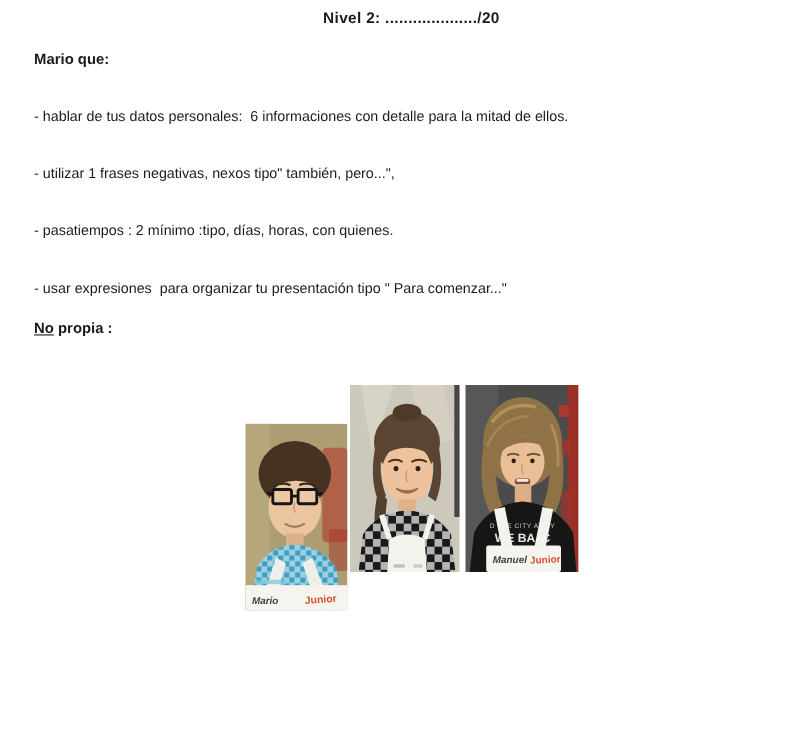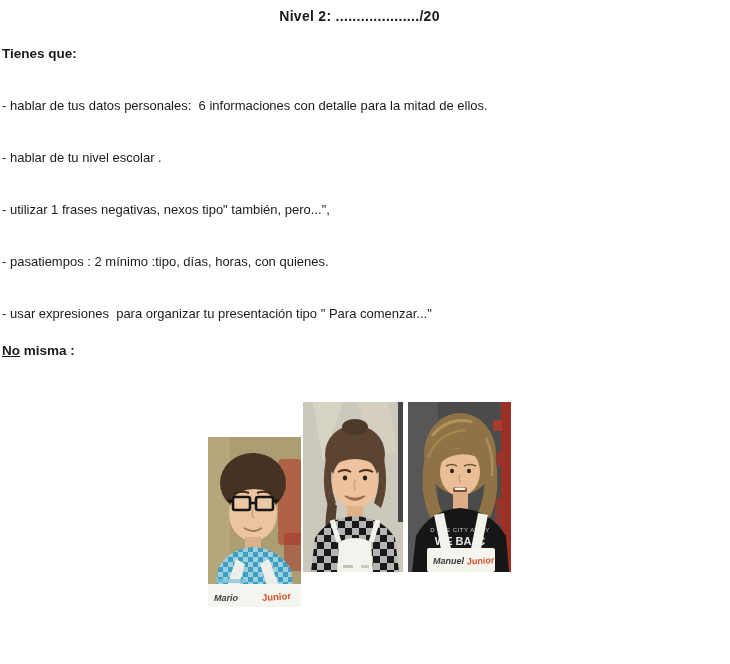--- a/index.html
+++ b/index.html
@@ -3,21 +3,21 @@
 <meta charset="utf-8">
 <style>
   html, body { margin: 0; padding: 0; }
   body {
     width: 730px; height: 664px;
     background: #ffffff;
     font-family: "Liberation Sans", sans-serif;
     color: #1b1b1b;
     overflow: hidden;
   }
-  .page { padding: 8px 13px 0 2px; box-sizing: border-box; }
+  .page { padding: 8px 13px 0 31px; box-sizing: border-box; }
 
   .doc-title {
     text-align: center;
     font-weight: bold;
     font-size: 14px;
     letter-spacing: 0.3px;
   }
   .intro {
     margin-top: 13px;
     font-weight: bold;
@@ -51,32 +51,31 @@
   .panel-right { width: 103px; }
 </style>
 </head>
 <body>
 
 <div class="page">
 
   <div class="doc-title">Nivel 2:  ..................../20</div>
 
 
-  <div class="section-heading">Tienes que:</div>
+  <div class="section-heading">Mario que:</div>
 
   <div>
     <div class="req-item">- hablar de tus datos personales:  6 informaciones con detalle para la mitad de ellos.</div>
-    <div class="req-item">- hablar de tu nivel escolar .</div>
     <div class="req-item">- utilizar 1 frases negativas, nexos tipo" también, pero...",</div>
     <div class="req-item">- pasatiempos : 2 mínimo :tipo, días, horas, con quienes.</div>
     <div class="req-item">- usar expresiones  para organizar tu presentación tipo " Para comenzar..."</div>
   </div>
 
   <div class="section-heading">
-    <span class="u">No</span><span> misma :</span>
+    <span class="u">No</span><span> propia :</span>
   </div>
 
 
   <div class="photo-strip">
 
     <div class="photo-panel panel-left">
       <svg width="93" height="170" viewBox="0 0 93 170">
         <defs>
           <pattern id="ging" width="10" height="10" patternUnits="userSpaceOnUse">
             <rect width="10" height="10" fill="#eaf4f6"></rect>

